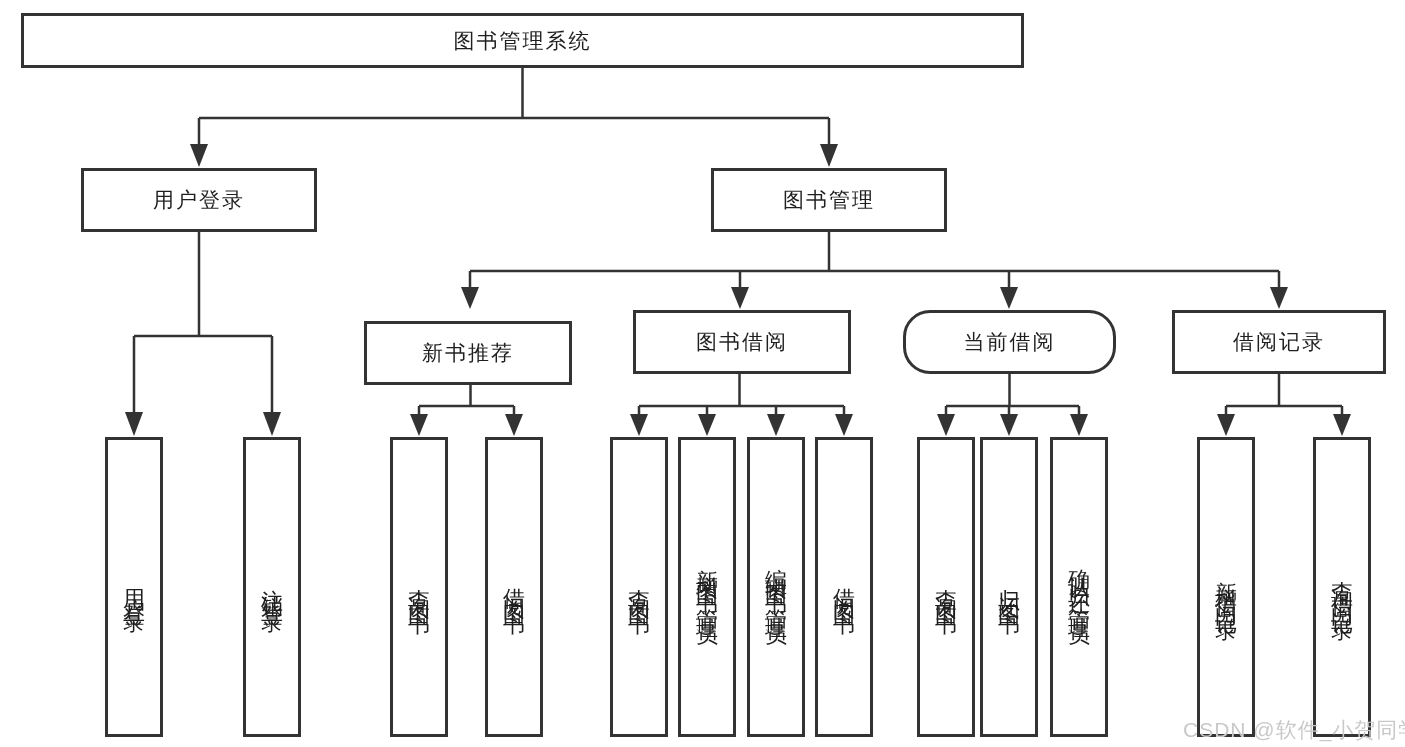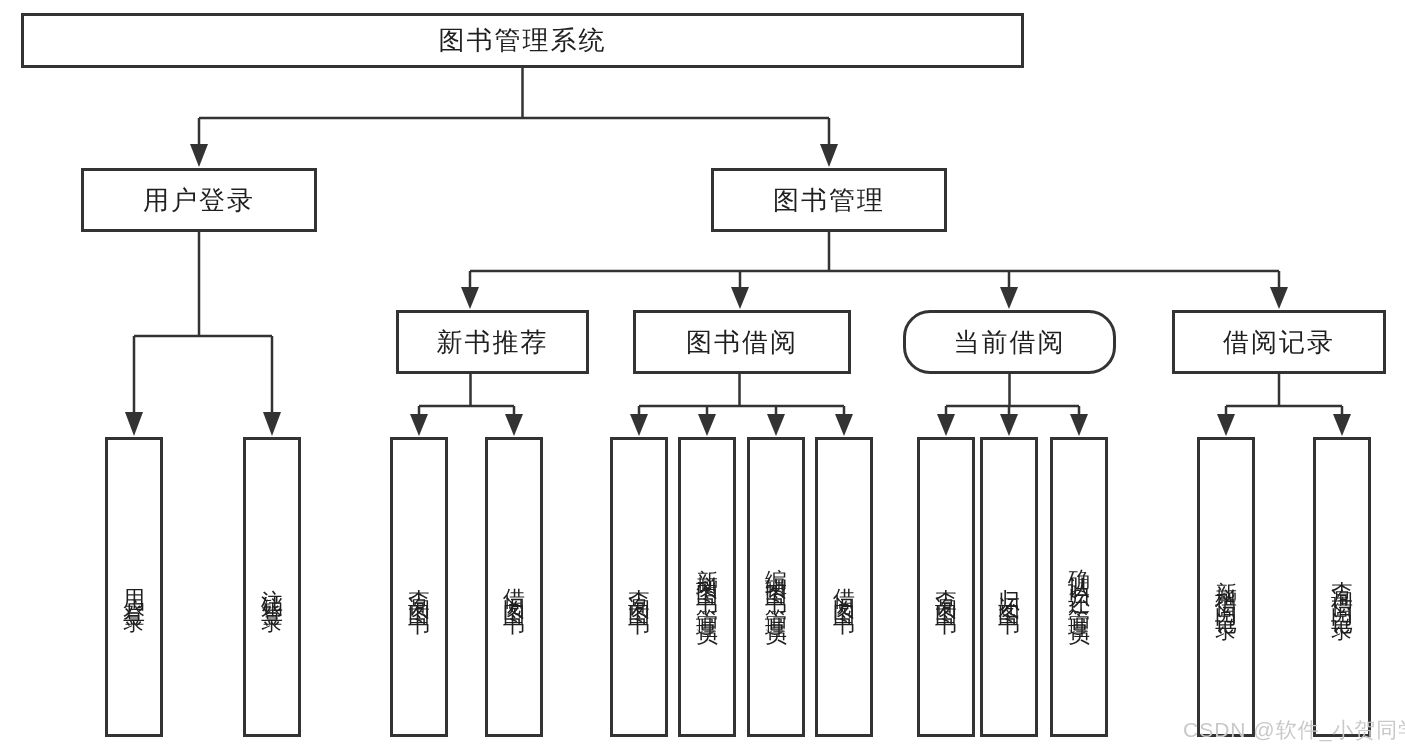--- a/index.html
+++ b/index.html
@@ -14,21 +14,21 @@
     position:absolute;
     box-sizing:border-box;
     background:#ffffff;
     border:3px solid #333333;
     color:#1f1f1f;
     display:flex;
     align-items:center;
     justify-content:center;
   }
   .hbox{
-    font-size:26px;
+    font-size:21px;
     letter-spacing:2px;
     white-space:nowrap;
     text-align:right;
   }
   .vbox{
     width:58px;height:300px;
     top:437px;
     font-size:22px;
   }
   .vbox .vtext{
@@ -104,21 +104,21 @@
     <span>图书管理系统</span>
   </div>
 
   <div class="node hbox" style="left:81px;top:168px;width:236px;height:64px;">
     <span>用户登录</span>
   </div>
   <div class="node hbox" style="left:711px;top:168px;width:236px;height:64px;">
     <span>图书管理</span>
   </div>
 
-  <div class="node hbox" style="left:364px;top:310px;width:193px;height:64px;margin-left:32px;">
+  <div class="node hbox" style="left:364px;top:321px;width:208px;height:64px;">
     <span>新书推荐</span>
   </div>
   <div class="node hbox" style="left:633px;top:310px;width:218px;height:64px;">
     <span>图书借阅</span>
   </div>
   <div class="node hbox" style="left:903px;top:310px;width:213px;height:64px;border-radius:27px;">
     <span>当前借阅</span>
   </div>
   <div class="node hbox" style="left:1172px;top:310px;width:214px;height:64px;">
     <span>借阅记录</span>

